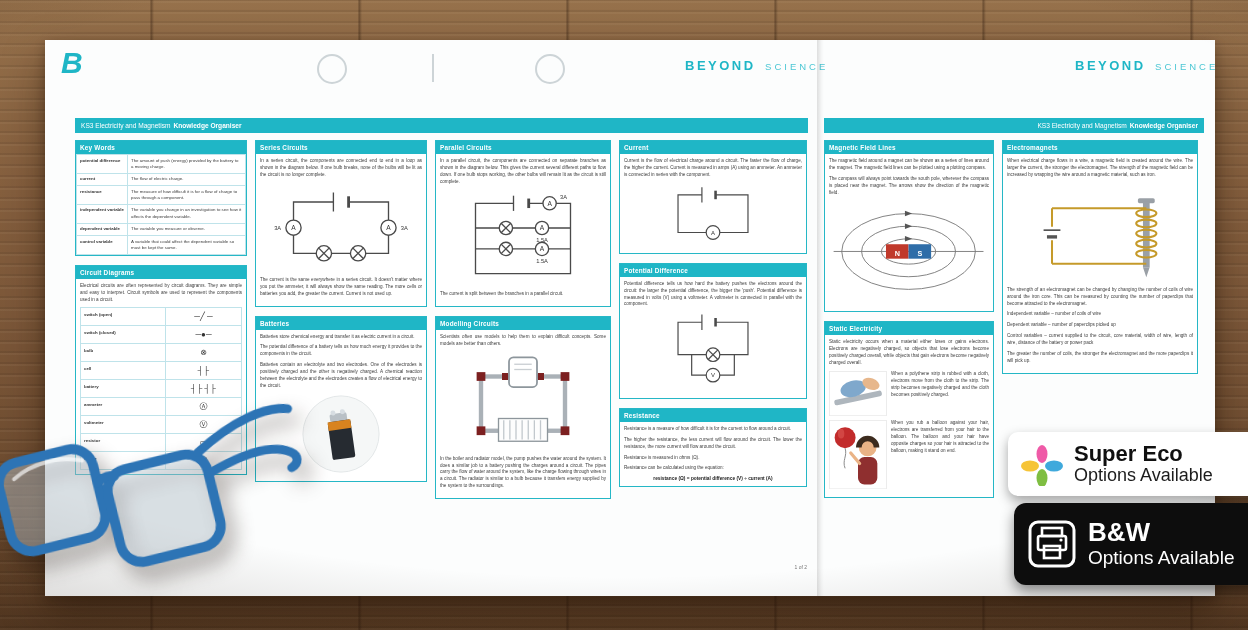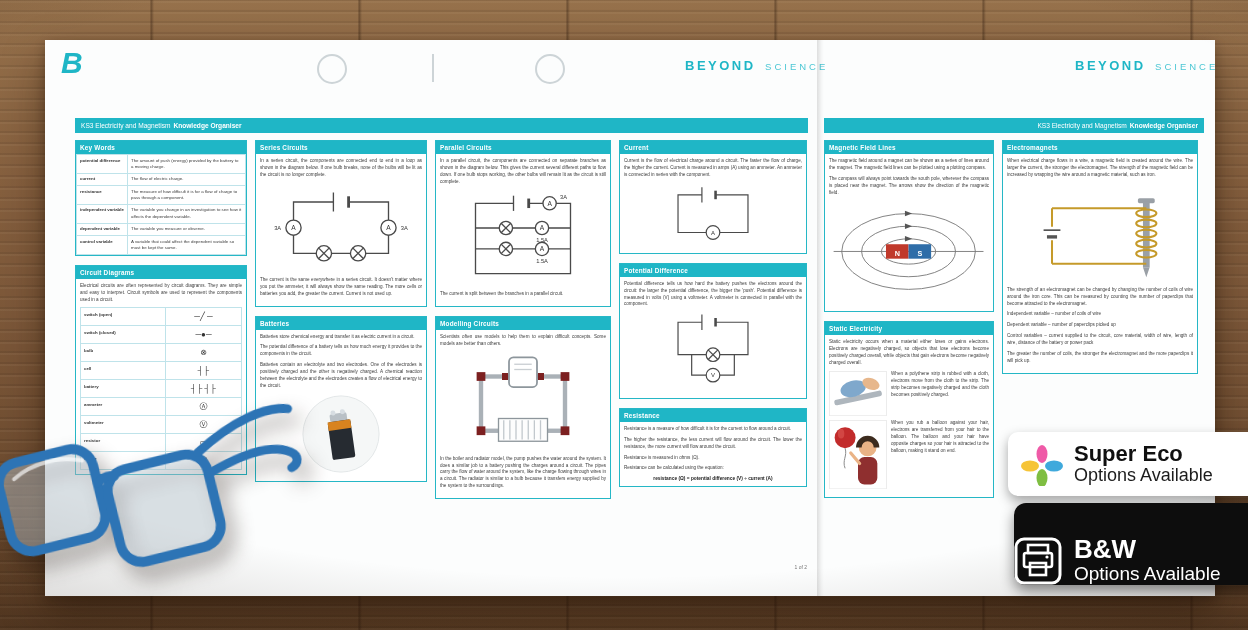--- a/index.html
+++ b/index.html
@@ -58,21 +58,21 @@
   .glasses{position:absolute;left:-25px;top:352px;width:335px;transform:rotate(-4deg);
     filter:drop-shadow(8px 12px 10px rgba(25,12,4,0.40));}
   
   .badge-eco{position:absolute;left:1008px;top:432px;width:252px;height:64px;background:#fff;
     border-radius:10px 0 0 10px;box-shadow:0 5px 12px rgba(0,0,0,0.35);
     display:flex;align-items:center;gap:10px;padding-left:12px;box-sizing:border-box;}
   .eco-title{font-size:22px;font-weight:bold;color:#101010;line-height:1.08;}
   .eco-sub{font-size:18px;color:#1c1c1c;line-height:1.08;}
   .badge-bw{position:absolute;left:1014px;top:503px;width:246px;height:82px;background:#0d0d0d;
     border-radius:12px;box-shadow:0 6px 14px rgba(0,0,0,0.45);
-    display:flex;align-items:flex-end;gap:12px;box-sizing:border-box;color:#fff;}
+    display:flex;align-items:center;gap:12px;padding-left:14px;box-sizing:border-box;color:#fff;}
   .bw-title{font-size:26px;font-weight:bold;line-height:1.05;}
   .bw-sub{font-size:19px;line-height:1.15;}
 </style>
 </head>
 <body>
 
 <div class="scene">
 
   <div class="sheet">
     <div class="beyond-b">B</div>

